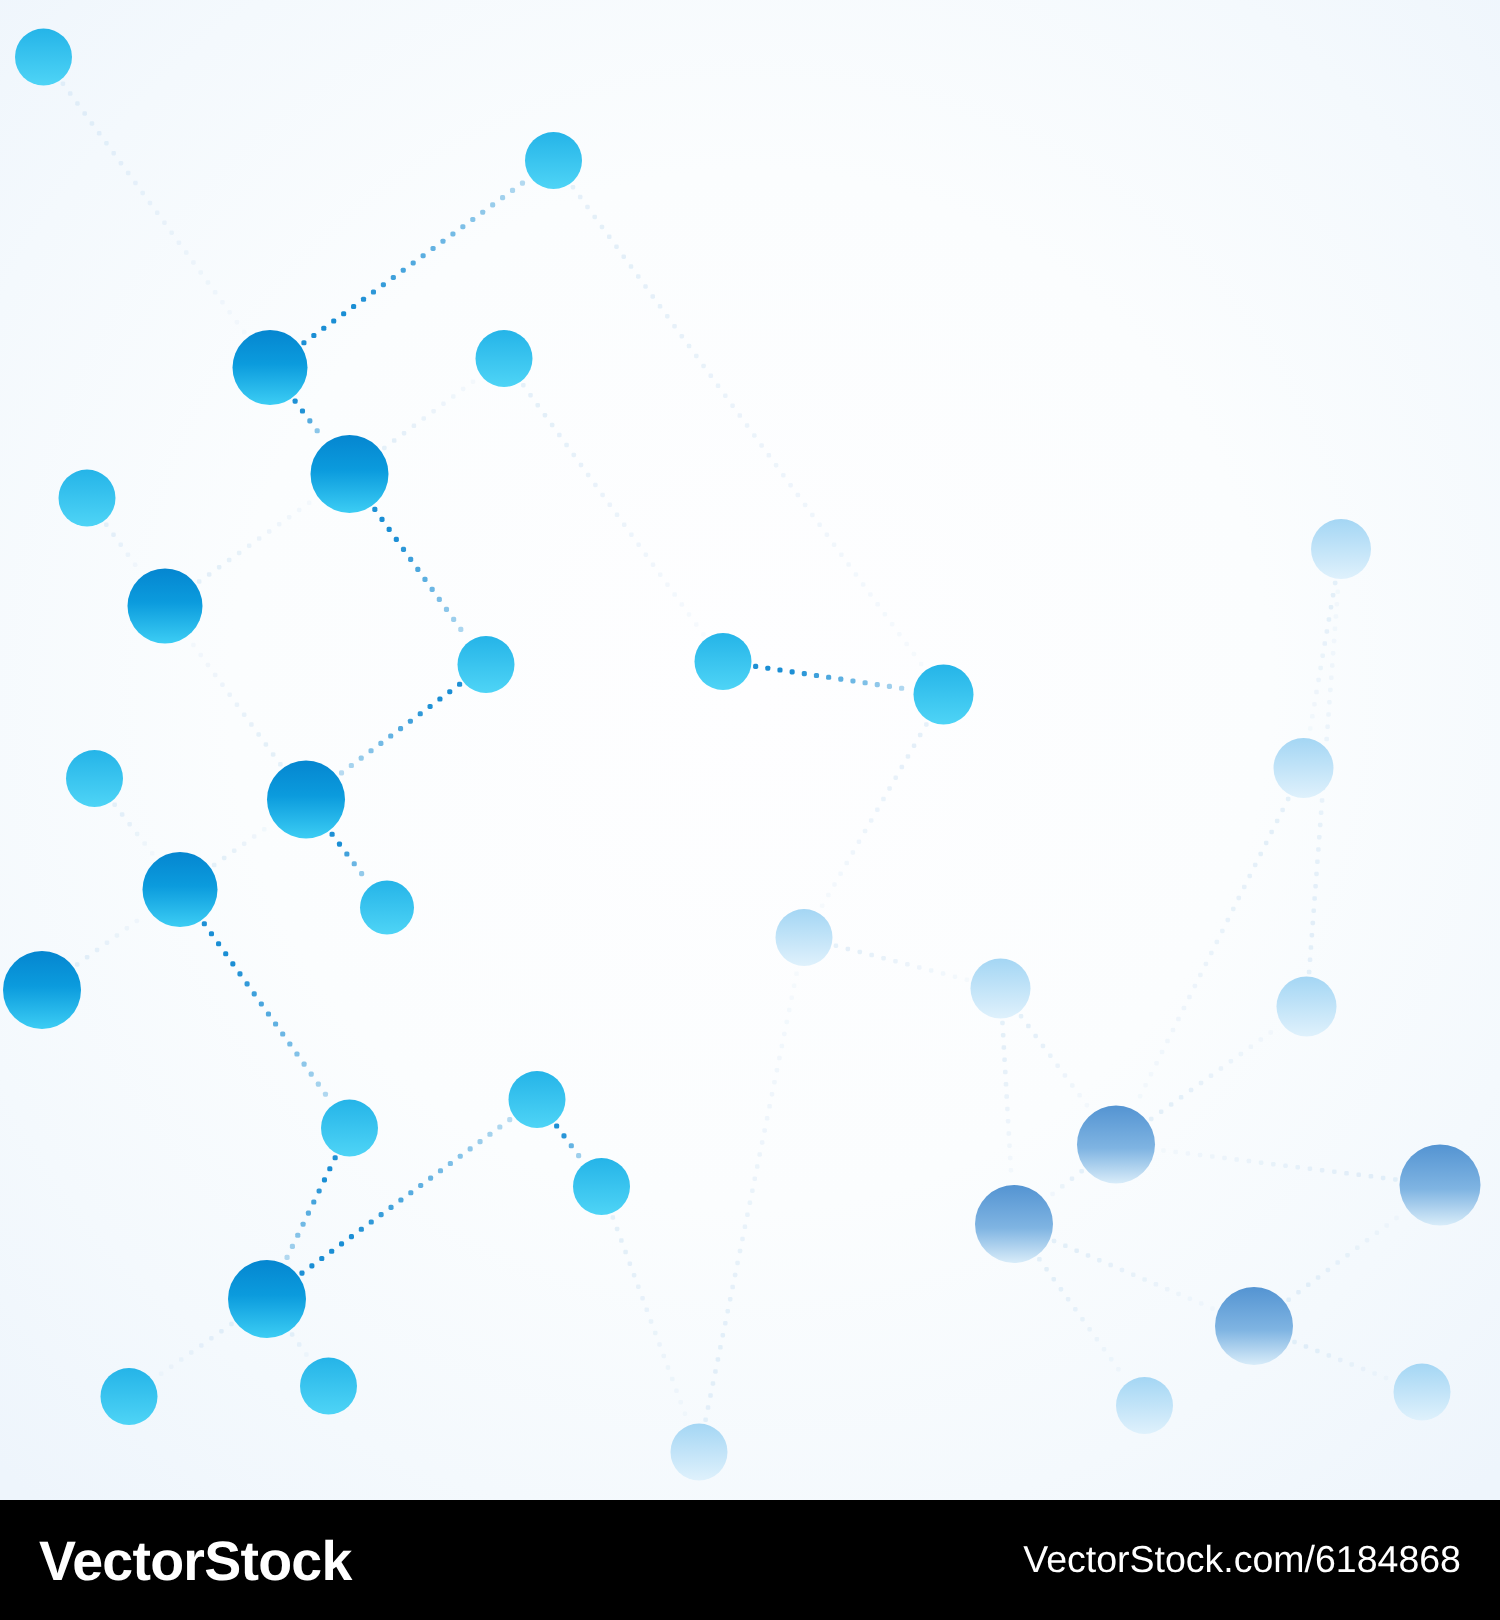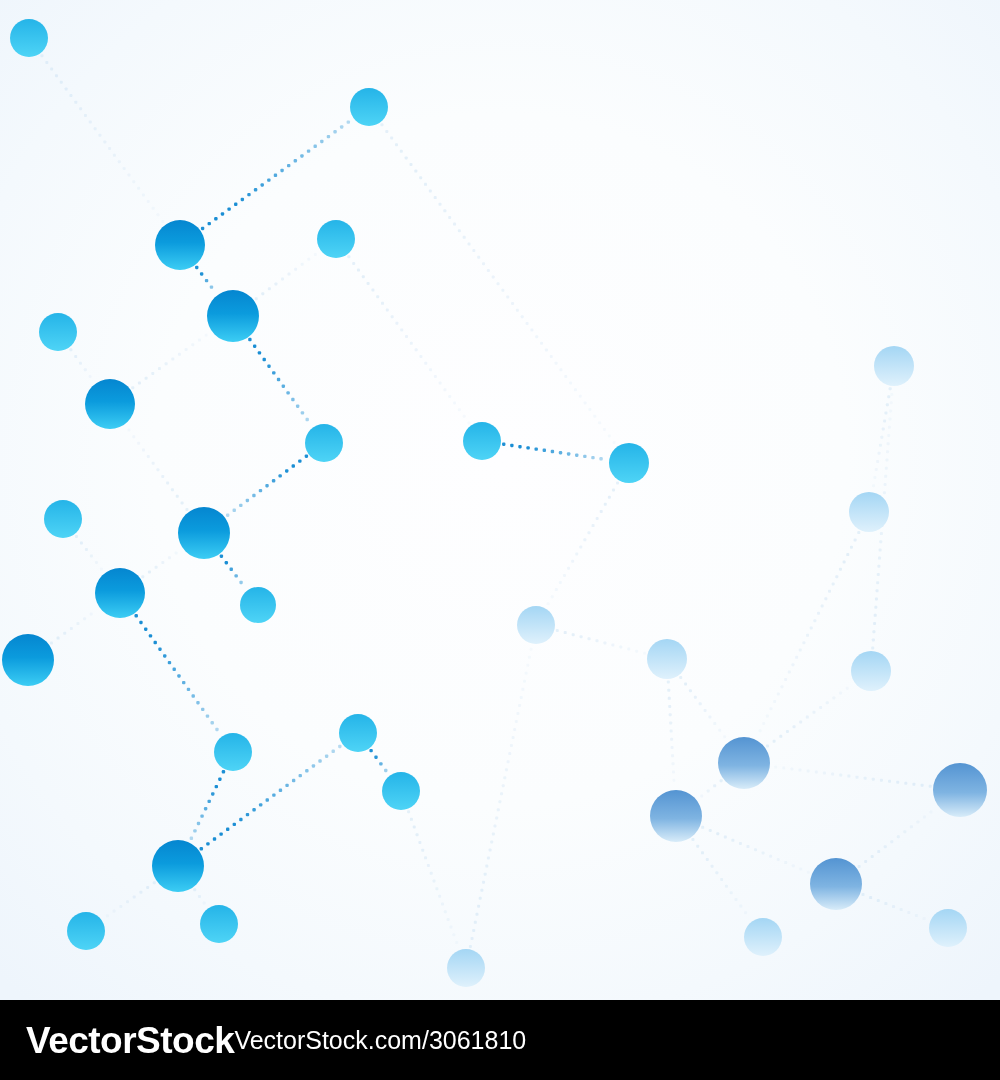--- a/index.html
+++ b/index.html
@@ -33,21 +33,21 @@
   }
   #footer {
     position: absolute;
     left: 0;
     top: 1000px;
     width: 1000px;
     height: 80px;
     background: #000000;
     display: flex;
     align-items: center;
-    justify-content: flex-start;
+    justify-content: space-between;
     box-sizing: border-box;
     padding: 0 26px 0 26px;
   }
   #footer .brand {
     color: #ffffff;
     font-size: 37px;
     font-weight: bold;
     letter-spacing: -0.5px;
     line-height: 1;
     font-family: "Liberation Sans", sans-serif;
@@ -770,16 +770,16 @@
           <circle cx="219" cy="924" r="19" fill="url(#gCyanLight)"></circle>
           <circle cx="763" cy="937" r="19" fill="url(#gPale)"></circle>
           <circle cx="948" cy="928" r="19" fill="url(#gPale)"></circle>
           <circle cx="466" cy="968" r="19" fill="url(#gPale)"></circle>
         </g>
     </svg>
   </div>
 
   <div id="footer">
     <span class="brand">VectorStock</span>
-    <span class="url">VectorStock.com/3061810</span>
+    <span class="url">VectorStock.com/6184868</span>
   </div>
 
 </div>
 
 </body></html>

